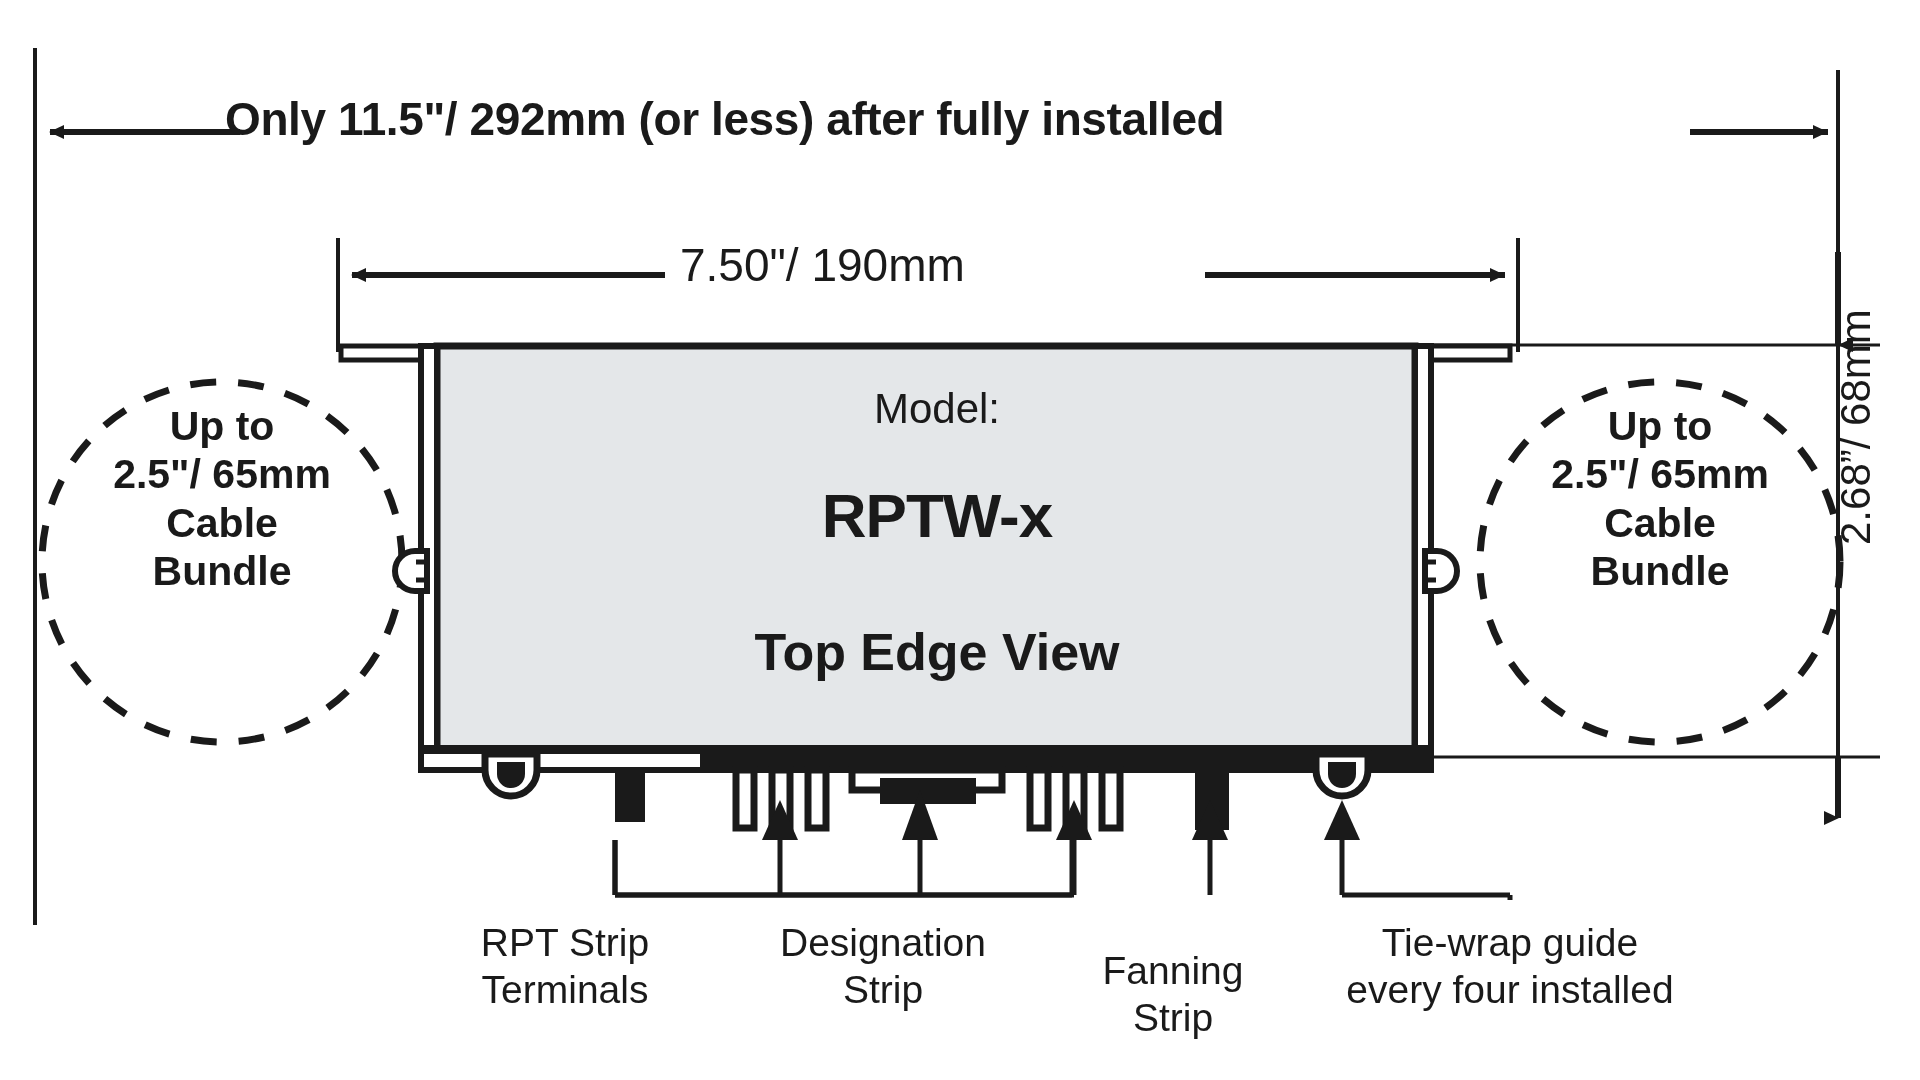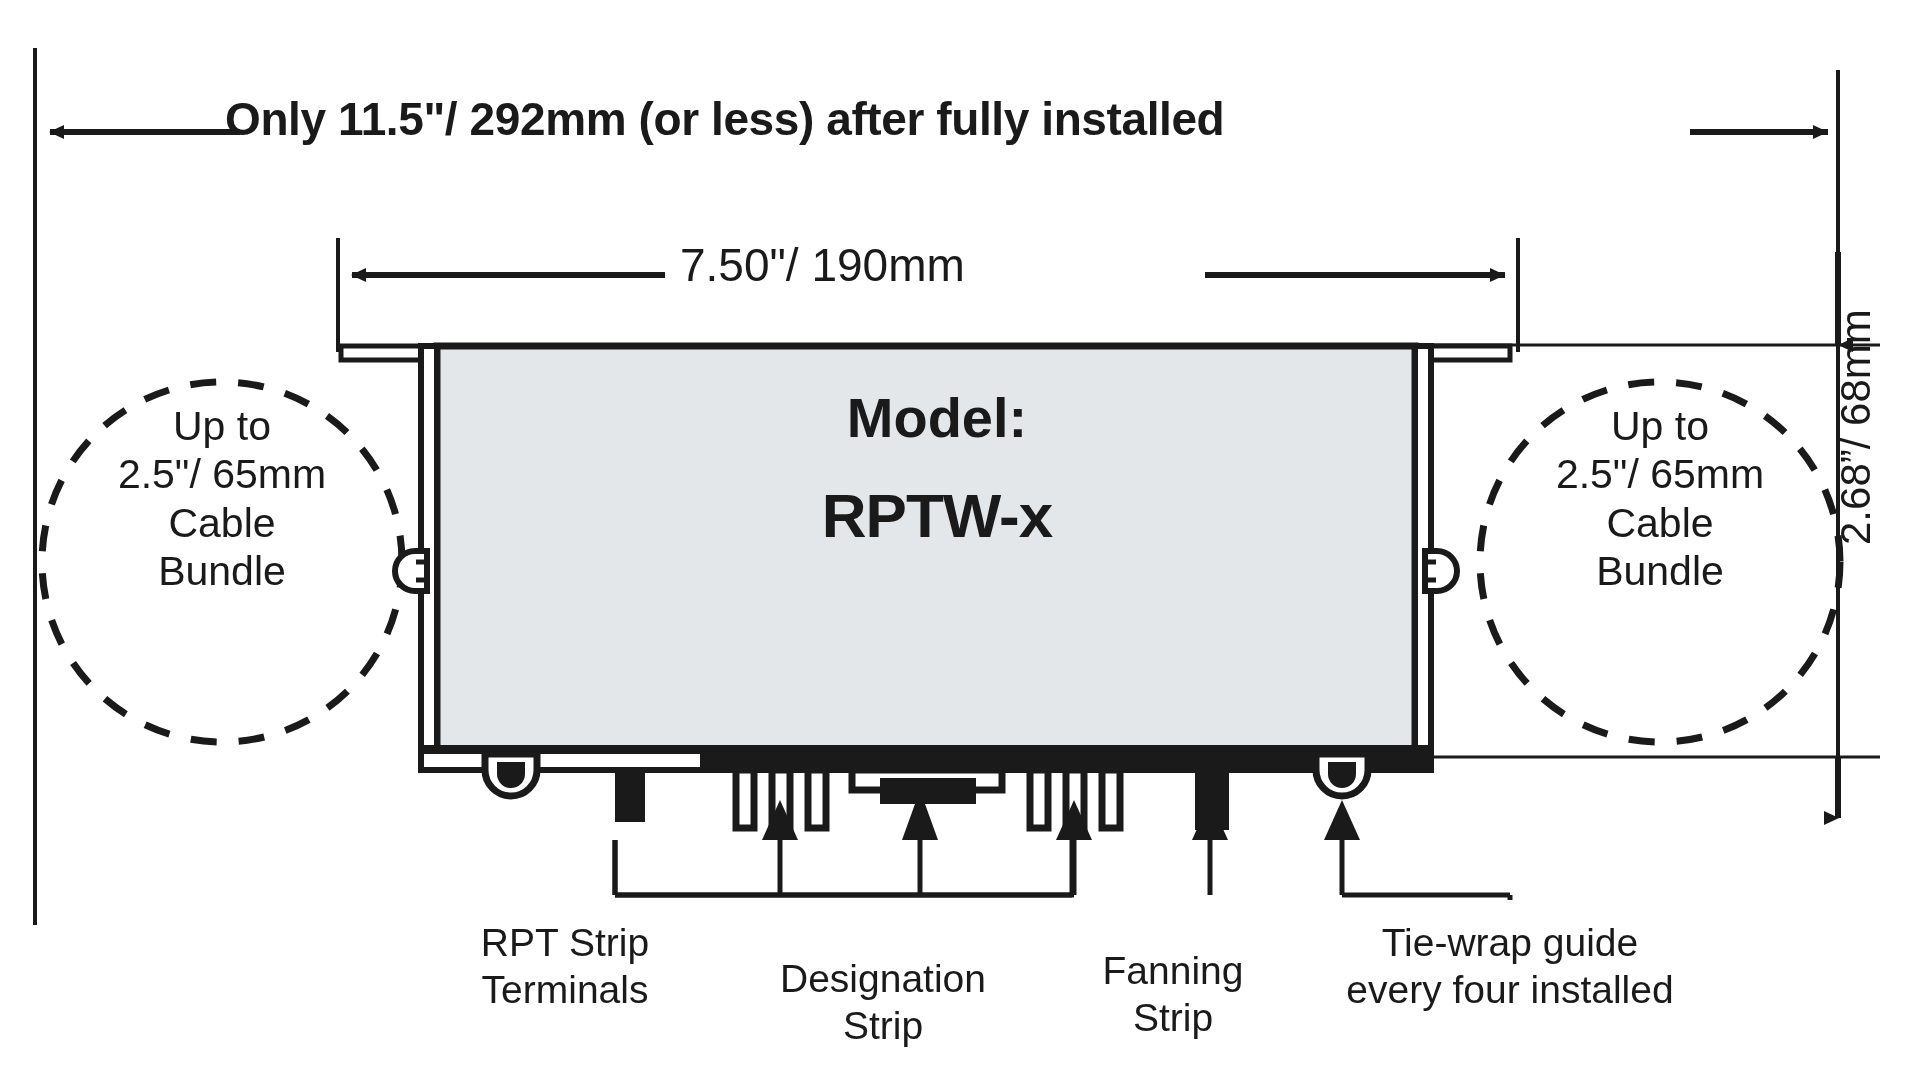--- a/index.html
+++ b/index.html
@@ -61,57 +61,57 @@
   }
   
   .body-text {
     position: absolute;
     text-align: center;
     width: 980px;
     left: 447px;
   }
   #model-word {
     top: 385px;
-    font-size: 56px;
-    font-weight: bold;
+    font-size: 42px;
+    font-weight: normal;
   }
   #model-name {
     top: 480px;
     font-size: 62px;
     font-weight: bold;
     letter-spacing: -1px;
   }
   #view-name {
     top: 622px;
     font-size: 52px;
     font-weight: bold;
   }
   
   .bundle-caption {
     position: absolute;
     width: 360px;
     text-align: center;
     font-size: 41px;
-    font-weight: normal;
+    font-weight: bold;
     line-height: 1.18;
   }
   #bundle-caption-left  { left: 42px;   top: 402px; }
   #bundle-caption-right { left: 1480px; top: 402px; }
 
   
   .callout-caption {
     position: absolute;
     text-align: center;
     font-size: 39px;
     font-weight: normal;
     line-height: 1.2;
   }
   .callout-caption b { font-weight: normal; }
   #callout-0 { left: 420px;  top: 920px; width: 290px; }
-  #callout-1 { left: 748px;  top: 956px; width: 270px; }
+  #callout-1 { left: 748px;  top: 920px; width: 270px; }
   #callout-2 { left: 1058px; top: 948px; width: 230px; }
   #callout-3 { left: 1310px; top: 920px; width: 400px; }
 </style>
 </head>
 <body>
 
 <div id="stage">
 
   <svg class="layer" viewBox="0 0 1920 1080">
     <defs>
@@ -252,20 +252,21 @@
   </svg>
 
   <div class="txt" id="overall-dim-label">Only 11.5"/ 292mm (or less) after fully installed</div>
 
   <div class="txt" id="width-dim-label">7.50"/ 190mm</div>
 
   <div class="txt" id="height-dim-label">2.68”/ 68mm</div>
 
   <div class="body-text" id="model-word">Model:</div>
   <div class="body-text" id="model-name">RPTW-x</div>
+  <div class="body-text" id="view-name">Top Edge View</div>
 
   <div class="bundle-caption" id="bundle-caption-left">
     <div>Up to</div>
     <div>2.5"/ 65mm</div>
     <div>Cable</div>
     <div>Bundle</div>
   </div>
 
   <div class="bundle-caption" id="bundle-caption-right">
     <div>Up to</div>

